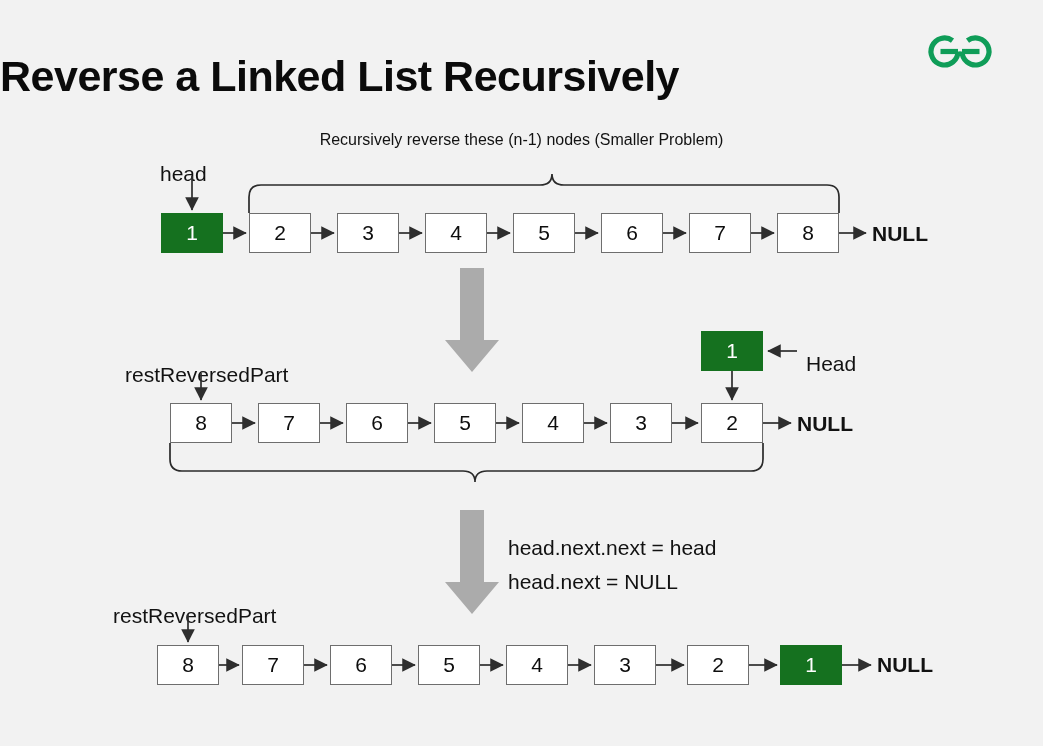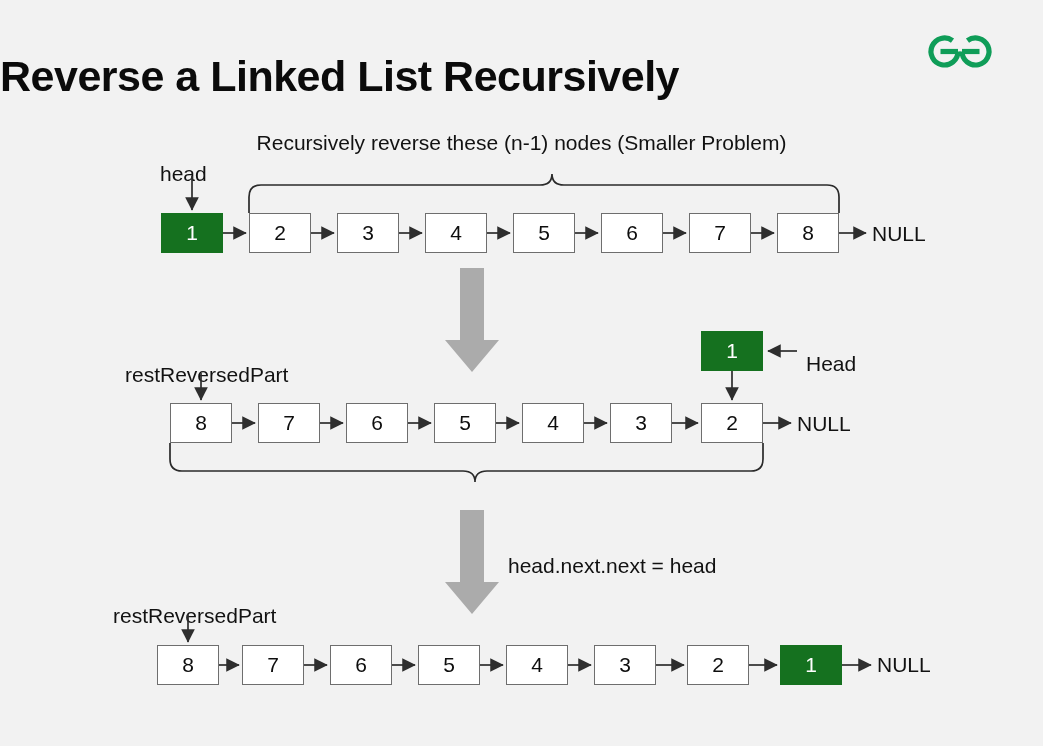--- a/index.html
+++ b/index.html
@@ -50,21 +50,21 @@
     white-space: nowrap;
     font-family: "Liberation Sans", sans-serif;
     margin-top: 12px;
   }
   .subtitle {
     position: absolute;
     top: 131px;
     left: 0;
     width: 1043px;
     text-align: center;
-    font-size: 21px;
+    font-size: 16px;
     color: #121212;
     white-space: nowrap;
   }
   
   .node {
     position: absolute;
     width: 62px;
     height: 40px;
     box-sizing: border-box;
     border: 1.6px solid #6e6e6e;
@@ -79,20 +79,21 @@
   .node.green {
     background: #15711f;
     border-color: #15711f;
     color: #ffffff;
   }
   .nullLbl {
     position: absolute;
     font-size: 21px;
     color: #121212;
     white-space: nowrap;
+    font-weight: bold;
   }
   svg.overlay {
     position: absolute;
     left: 0; top: 0;
     width: 1043px;
     height: 746px;
     pointer-events: none;
   }
   .bigArrow { fill: #ababab; }
   .thinLine { stroke: #2e2e2e; stroke-width: 1.7px; fill: none; }
@@ -137,21 +138,22 @@
   <div class="node green" style="left:701px; top:331px;">1</div>
 
   <div class="node" style="left:170px; top:403px;">8</div>
   <div class="node" style="left:258px; top:403px;">7</div>
   <div class="node" style="left:346px; top:403px;">6</div>
   <div class="node" style="left:434px; top:403px;">5</div>
   <div class="node" style="left:522px; top:403px;">4</div>
   <div class="node" style="left:610px; top:403px;">3</div>
   <div class="node" style="left:701px; top:403px;">2</div>
 
-  <div class="lbl" style="left:508px; top:542px;text-align:center;">head.next.next = head</div>
+  <div class="lbl" style="left:508px; top:524px;text-align:center;">head.next.next = head</div>
+  <div class="lbl" style="left:508px; top:558px;">head.next = NULL</div>
 
   <div class="lbl" style="left:113px; top:592px;">restReversedPart</div>
   <div class="nullLbl" style="left:877px; top:653px;">NULL</div>
 
   <div class="node" style="left:157px; top:645px;">8</div>
   <div class="node" style="left:242px; top:645px;">7</div>
   <div class="node" style="left:330px; top:645px;">6</div>
   <div class="node" style="left:418px; top:645px;">5</div>
   <div class="node" style="left:506px; top:645px;">4</div>
   <div class="node" style="left:594px; top:645px;">3</div>

